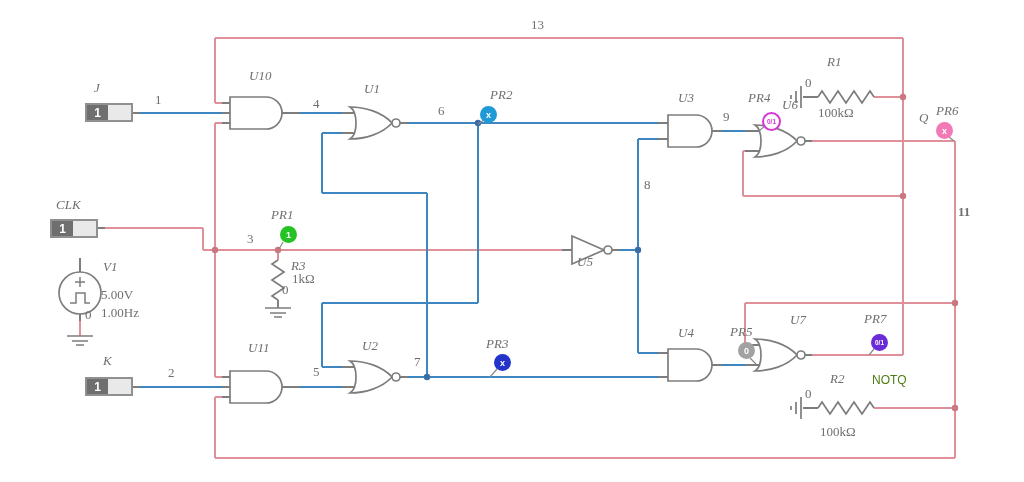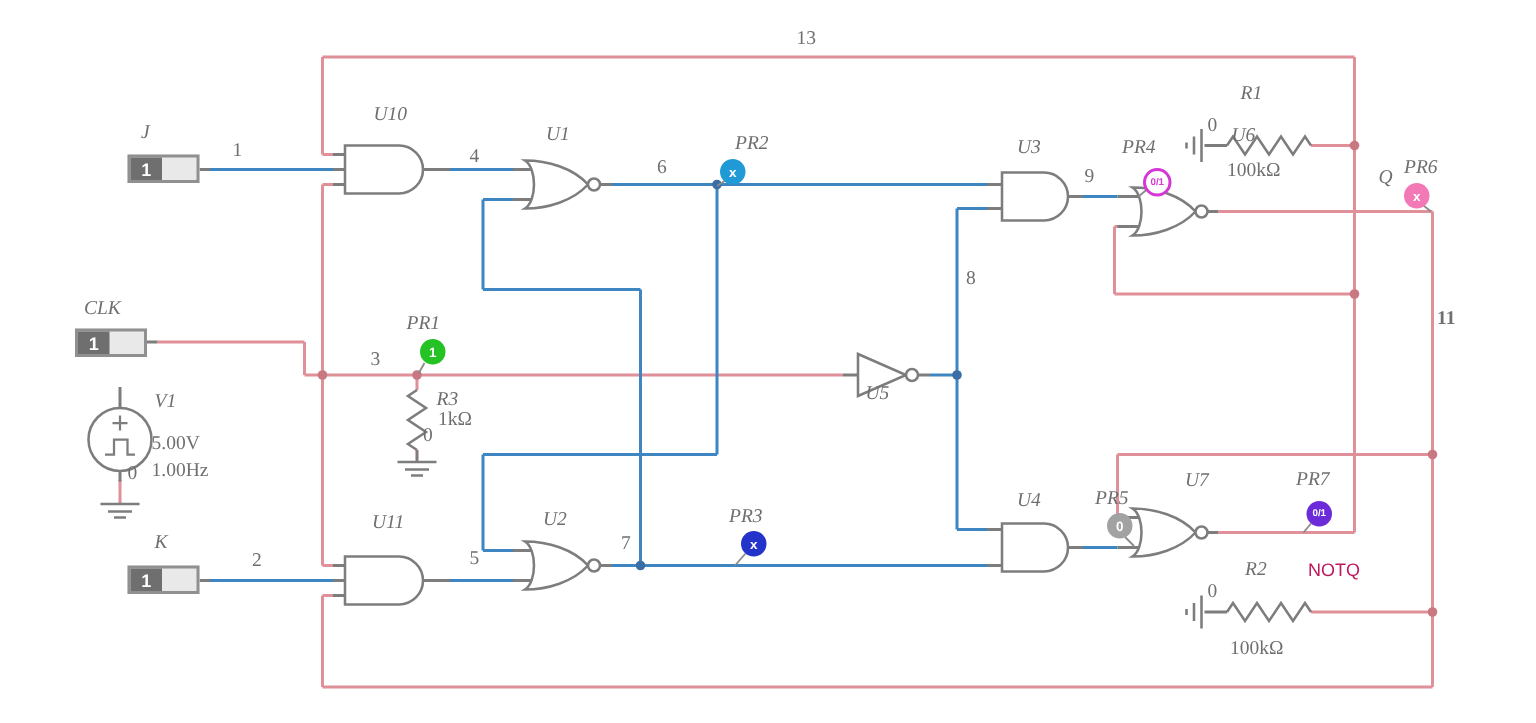--- a/index.html
+++ b/index.html
@@ -1,21 +1,21 @@
 <!DOCTYPE html>
 <html><head>
 <meta charset="utf-8">
 <style>
   html,body{margin:0;padding:0;background:#fff;}
   #canvas{position:relative;width:1024px;height:482px;background:#ffffff;overflow:hidden;
           font-family:"Liberation Serif", serif;}
   #wires-svg{position:absolute;left:0;top:0;}
   .t{position:absolute;font-size:13px;color:#6f6f6f;white-space:nowrap;line-height:14px;}
   .it{font-style:italic;}
-  .sans{font-family:"Liberation Sans", sans-serif;font-size:12px;color:#be185d;}
+  .sans{font-family:"Liberation Sans", sans-serif;font-size:12px;color:#4d7c0f;}
   .switch{position:absolute;width:48px;height:19px;box-sizing:border-box;border:2px solid #909090;
           background:#e9e9e9;display:flex;}
   .switch .on{width:21px;background:#6f6f6f;color:#fff;
           font:bold 12px "Liberation Sans", sans-serif;display:flex;align-items:center;justify-content:center;}
   .probe{position:absolute;width:17px;height:17px;border-radius:50%;display:flex;align-items:center;
          justify-content:center;color:#fff;font:bold 9px "Liberation Sans", sans-serif;}
   .probe.small-text{font-size:6.5px;letter-spacing:0;}
   .probe.outline{background:#fff;border:2px solid currentColor;width:15px;height:15px;}
   .probe.outline .v{color:currentColor;}
 </style>
@@ -228,21 +228,21 @@
 <span class="t" style="left:101px;top:306px;">1.00Hz</span>
 <span class="t" style="left:85px;top:308px;">0</span>
 
 <span class="t it" style="left:249px;top:69px;">U10</span>
 <span class="t it" style="left:364px;top:82px;">U1</span>
 <span class="t it" style="left:248px;top:341px;">U11</span>
 <span class="t it" style="left:362px;top:339px;">U2</span>
 <span class="t it" style="left:678px;top:91px;">U3</span>
 <span class="t it" style="left:678px;top:326px;">U4</span>
 <span class="t it" style="left:577px;top:207px;margin-top:48px;">U5</span>
-<span class="t it" style="left:782px;top:83px;margin-left:39px;">U6</span>
+<span class="t it" style="left:782px;top:98px;">U6</span>
 <span class="t it" style="left:790px;top:313px;">U7</span>
 
 <span class="t it" style="left:827px;top:55px;">R1</span>
 <span class="t" style="left:805px;top:76px;">0</span>
 <span class="t" style="left:818px;top:106px;">100kΩ</span>
 <span class="t it" style="left:830px;top:372px;">R2</span>
 <span class="t" style="left:805px;top:387px;">0</span>
 <span class="t" style="left:820px;top:425px;">100kΩ</span>
 <span class="t it" style="left:291px;top:259px;">R3</span>
 <span class="t" style="left:282px;top:283px;">0</span>

